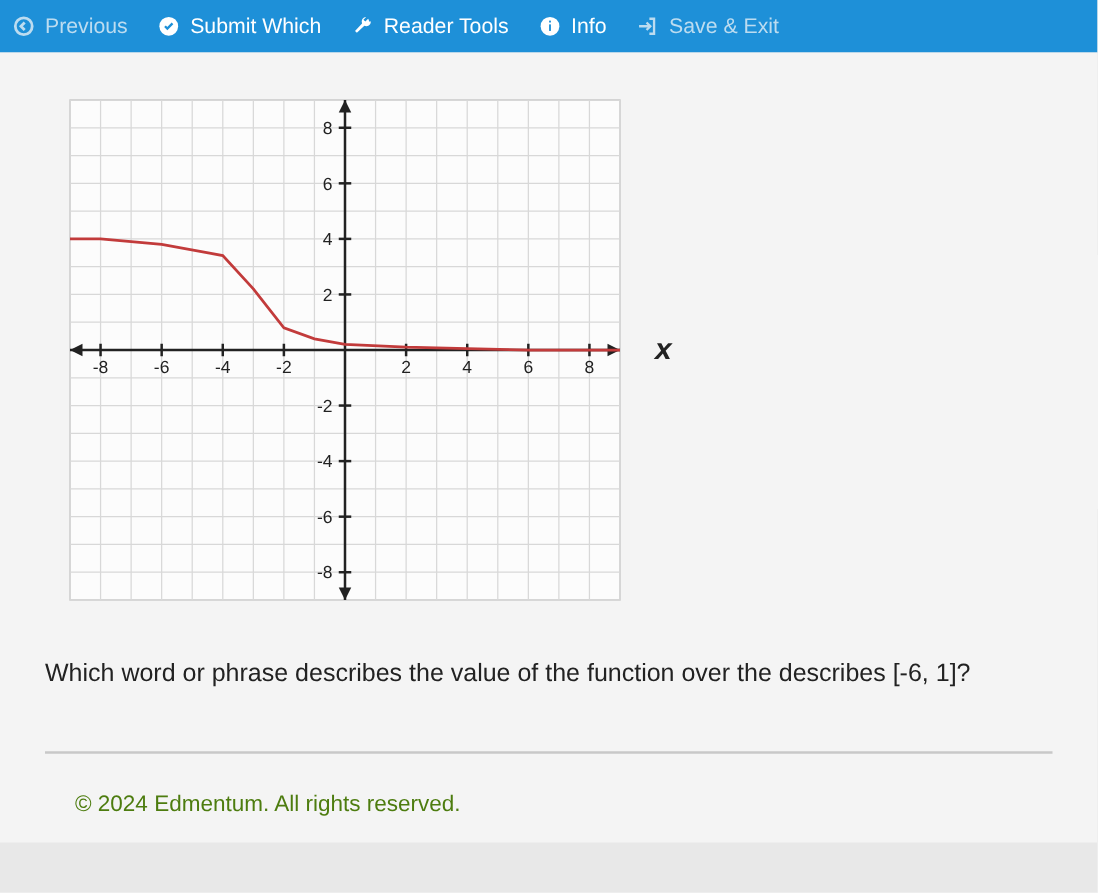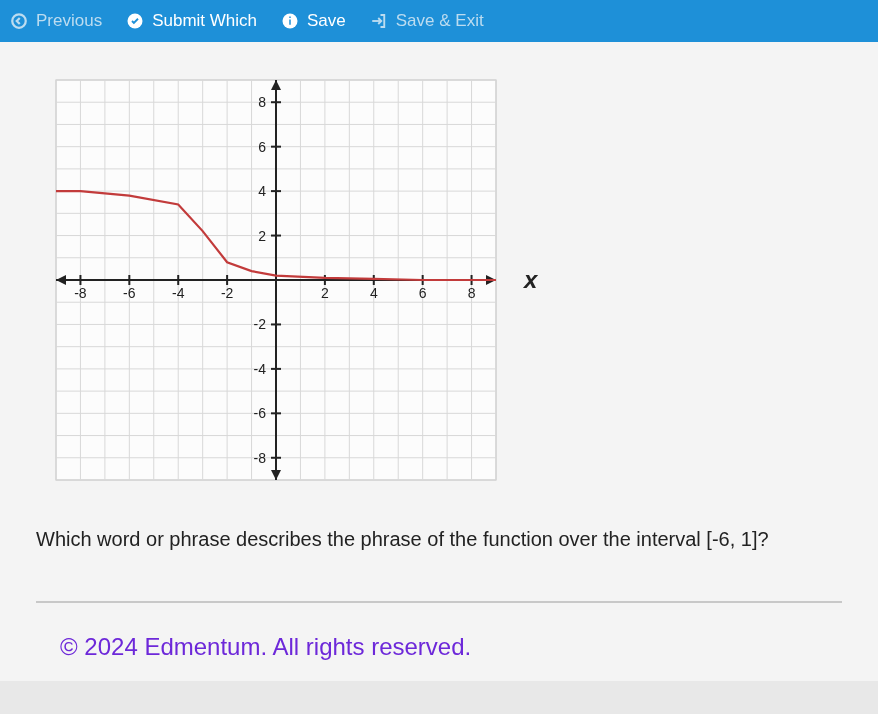--- a/index.html
+++ b/index.html
@@ -48,22 +48,22 @@
     margin-top: 28px;
     font-size: 20px;
     color: #222;
   }
   .divider {
     margin-top: 50px;
     border-top: 2px solid #c8c8c8;
   }
   .footer {
     margin-top: 30px;
-    font-size: 24px;
-    color: #6d28d9;
+    font-size: 18px;
+    color: #4d7c0f;
     padding-left: 24px;
   }
   svg.graph { display: block; }
 </style>
 </head>
 <body>
 
 <div class="toolbar">
   <div class="item dim">
     <svg viewBox="0 0 24 24" fill="none" stroke="#bcdcf0" stroke-width="3">
@@ -74,25 +74,31 @@
   </div>
   <div class="item">
     <svg viewBox="0 0 24 24" fill="#fff">
         <circle cx="12" cy="12" r="10"></circle>
         <path d="M8 12l2.5 2.5L16 9" stroke="#1e90d8" stroke-width="2.5" fill="none"></path>
       </svg>
     <span>Submit Which</span>
   </div>
   <div class="item">
     <svg viewBox="0 0 24 24" fill="#fff">
+        <path d="M21 7a5 5 0 0 1-7 4.5L6 19l-2-2 7.5-8A5 5 0 0 1 16 2l-3 3 2 2 3-3c.7.9 1 2 1 3z"></path>
+      </svg>
+    <span>Reader Tools</span>
+  </div>
+  <div class="item">
+    <svg viewBox="0 0 24 24" fill="#fff">
         <circle cx="12" cy="12" r="10"></circle>
         <rect x="11" y="10" width="2" height="7" fill="#1e90d8"></rect>
         <rect x="11" y="6" width="2" height="2" fill="#1e90d8"></rect>
       </svg>
-    <span>Save</span>
+    <span>Info</span>
   </div>
   <div class="item dim">
     <svg viewBox="0 0 24 24" fill="none" stroke="#bcdcf0" stroke-width="2.5">
         <path d="M14 4h5v16h-5"></path>
         <path d="M3 12h12"></path>
         <path d="M11 8l4 4-4 4"></path>
       </svg>
     <span>Save &amp; Exit</span>
   </div>
 </div>
@@ -176,19 +182,19 @@
         <line x1="235" y1="353.33333333333337" x2="245" y2="353.33333333333337" stroke="#222" stroke-width="2"></line>
         <text x="230" y="358.33333333333337" text-anchor="end" font-size="14" fill="#222" font-family="Arial">-6</text>
         <line x1="235" y1="397.77777777777777" x2="245" y2="397.77777777777777" stroke="#222" stroke-width="2"></line>
         <text x="230" y="402.77777777777777" text-anchor="end" font-size="14" fill="#222" font-family="Arial">-8</text>
         <path d="M20 131.11111111111114 L44.44444444444444 131.11111111111114 L93.33333333333333 135.55555555555554 L142.22222222222223 144.44444444444446 L166.66666666666666 171.11111111111111 L191.11111111111111 202.2222222222222 L215.55555555555554 211.1111111111111 L240 215.55555555555557 L288.8888888888889 217.77777777777777 L337.77777777777777 218.88888888888889 L386.6666666666667 220 L435.55555555555554 220 L460 220" fill="none" stroke="#c23b3b" stroke-width="2.2"></path>
       </svg>
     <span class="axis-label">x</span>
   </div>
 
   <p class="question">
-    <span>Which word or phrase describes the phrase of the function over the interval </span><span>[-6, 1]</span><span>?</span>
+    <span>Which word or phrase describes the value of the function over the describes </span><span>[-6, 1]</span><span>?</span>
   </p>
 
   <div class="divider"></div>
 
   <p class="footer">© 2024 Edmentum. All rights reserved.</p>
 </div>
 
 </body></html>

